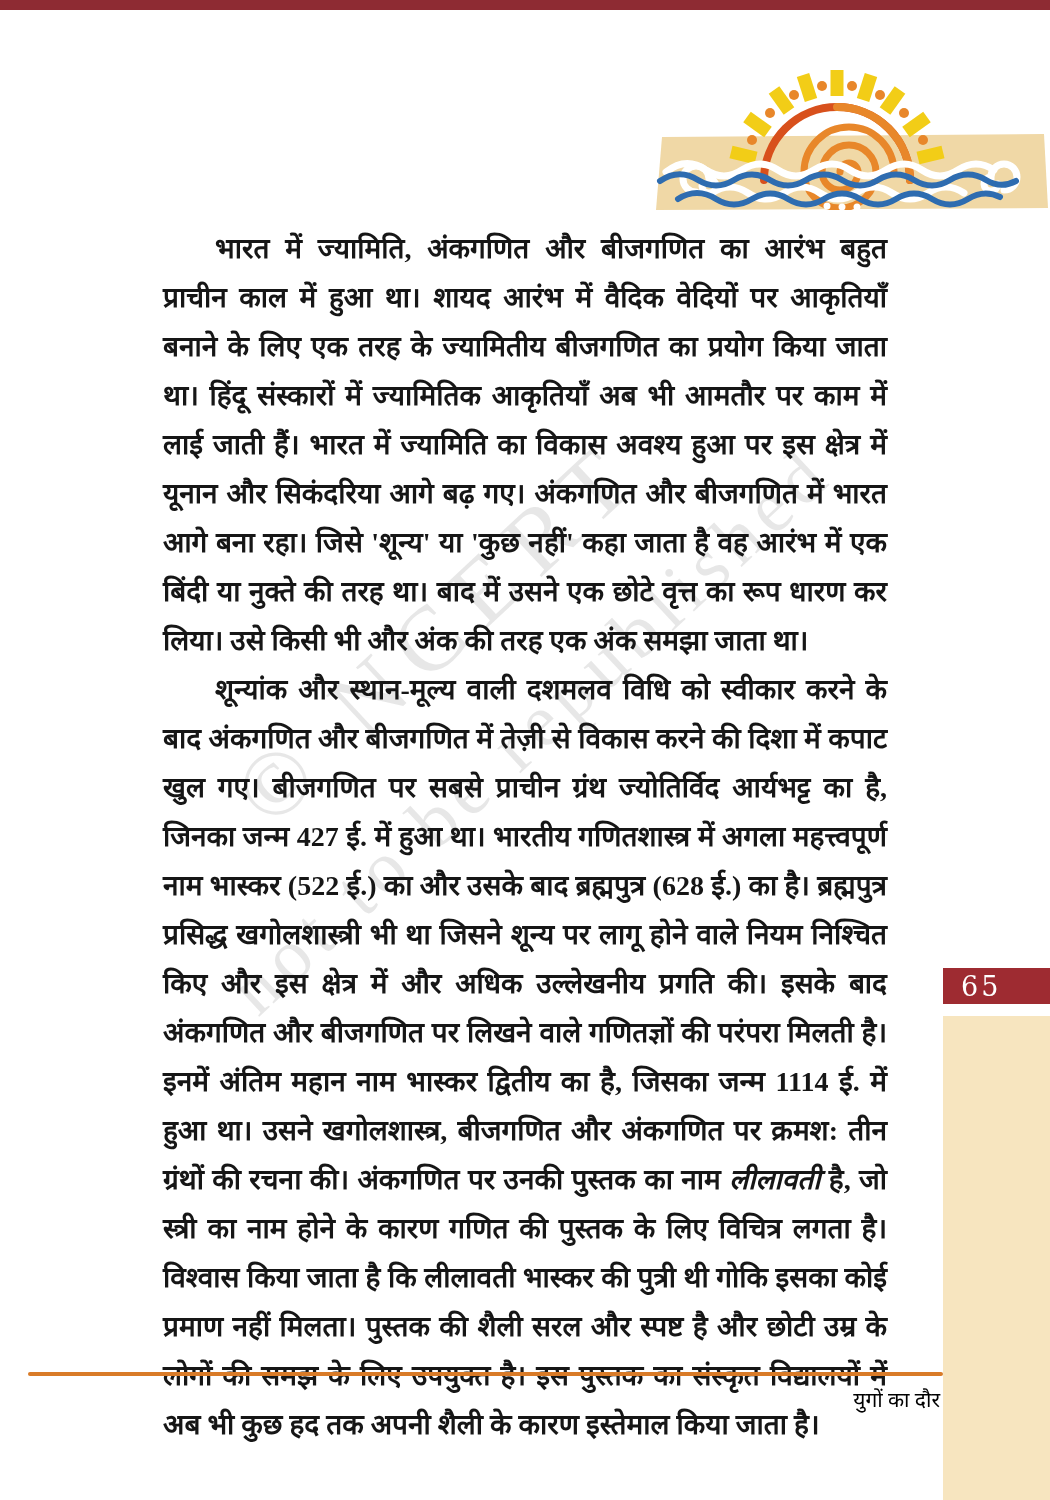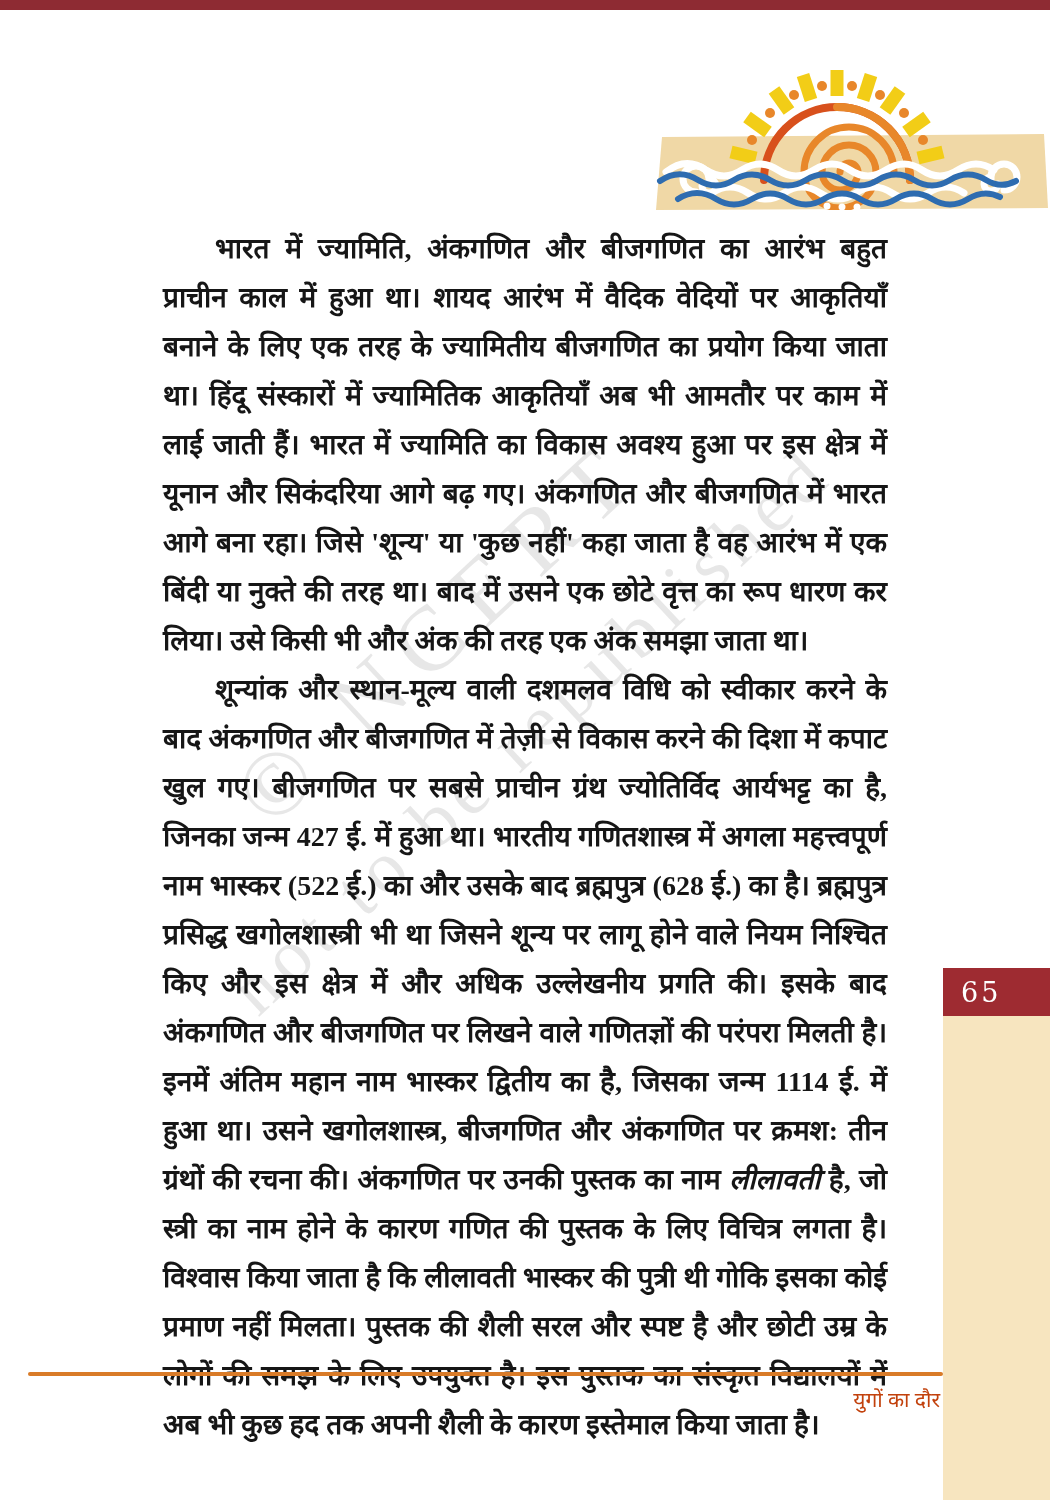--- a/index.html
+++ b/index.html
@@ -34,38 +34,38 @@
   }
   .body-text{
     position:absolute;left:163px;top:224px;width:724px;
     font-size:28px;line-height:49px;color:#161616;
     text-align:justify;
     font-weight:bold;
   }
   .body-text p{margin:0;text-indent:52px;}
   .book-title{font-style:italic;}
   .page-num-box{
-    position:absolute;left:943px;top:968px;width:107px;height:48px;
+    position:absolute;left:943px;top:968px;width:107px;height:36px;
     background:#9e2b31;color:#ffffff;
     font-size:27px;letter-spacing:3px;
     display:flex;align-items:center;
     padding-left:18px;box-sizing:border-box;
     font-family:"DejaVu Serif","Liberation Serif",serif;
   }
   .side-strip{
     position:absolute;left:943px;top:1016px;width:107px;height:484px;
     background:#f7e5bf;
   }
   .footer-rule{
     position:absolute;left:28px;top:1372px;width:915px;height:4px;
     background:#d97b28;border-radius:2px;
   }
   .footer-chapter{
     position:absolute;right:110px;top:1385px;
-    font-size:21px;color:#c2410c;
+    font-size:21px;color:#000000;
   }
   .rationalised{
     position:absolute;left:0;top:1462px;width:1050px;
     text-align:center;font-size:22px;color:#111111;
     font-family:"Liberation Sans",sans-serif;
   }
 </style>
 </head>
 <body>
 

